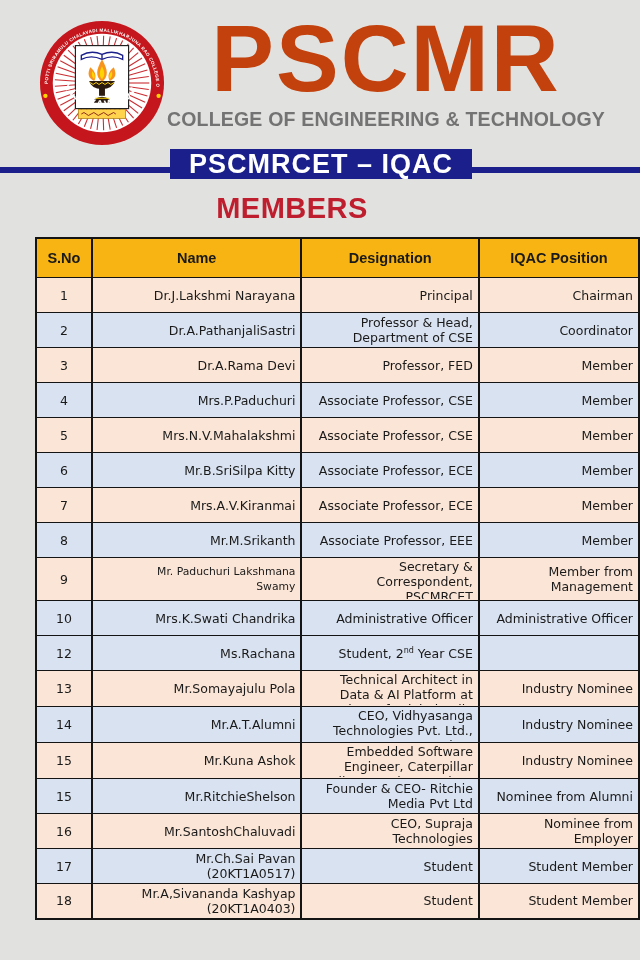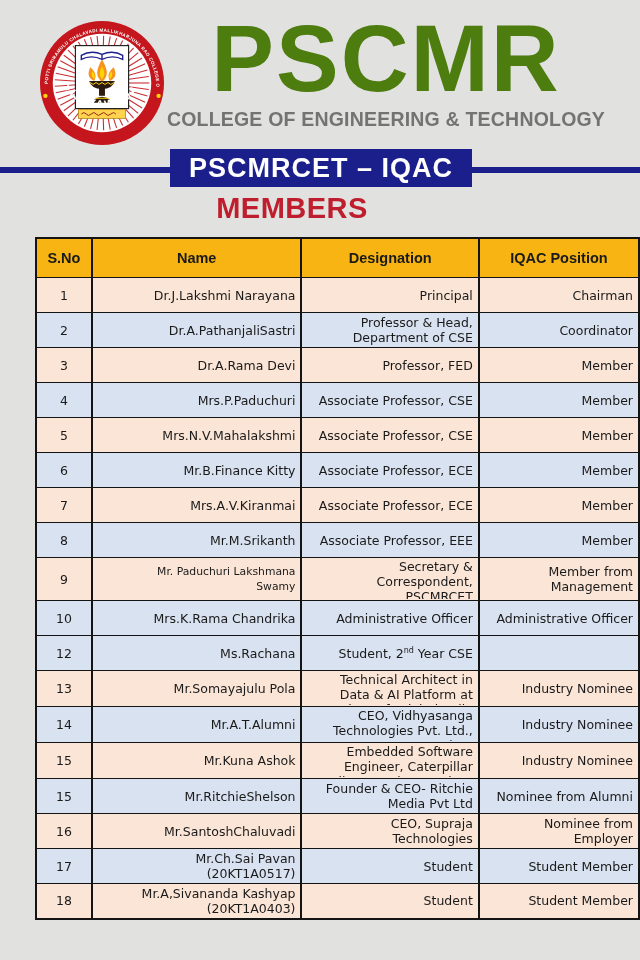--- a/index.html
+++ b/index.html
@@ -4,31 +4,31 @@
 <style>
   html,body{margin:0;padding:0;}
   .page{
     position:relative;width:640px;height:960px;overflow:hidden;
     background:#e1e1df;font-family:"Liberation Sans",sans-serif;
   }
   
   .logo{position:absolute;left:38px;top:18px;width:128px;height:130px;}
   .acronym{
     position:absolute;left:168px;top:10px;width:436px;text-align:center;
-    font-size:94px;line-height:98px;font-weight:bold;color:#4d7c0f;
+    font-size:94px;line-height:98px;font-weight:bold;color:#c2410c;
     letter-spacing:2px;
   }
   .college-line{
     position:absolute;left:156px;top:108px;width:460px;text-align:center;
     font-size:19.5px;font-weight:bold;color:#737373;letter-spacing:0.2px;
     white-space:nowrap;
   }
   .banner-line{position:absolute;left:0;top:167px;width:640px;height:6px;background:#1a1f8c;}
   .banner-box{
-    position:absolute;left:170px;top:149px;width:302px;height:38px;background:#1a1f8c;
+    position:absolute;left:170px;top:149px;width:302px;height:30px;background:#1a1f8c;
     color:#ffffff;display:flex;align-items:center;justify-content:center;
     font-size:27px;font-weight:bold;letter-spacing:1px;
   }
   .members-title{
     position:absolute;left:0;top:192px;width:584px;text-align:center;
     font-size:29px;font-weight:bold;color:#bf1e2e;letter-spacing:0.5px;
   }
   
   table.members{
     position:absolute;left:35px;top:237px;width:605px;
@@ -217,21 +217,21 @@
         <tr class="r-odd">
           <td class="c-sno">5</td>
           <td class="c-name">Mrs.N.V.Mahalakshmi</td>
           <td class="c-desig">
             <div class="cellwrap">Associate Professor, CSE</div>
           </td>
           <td class="c-pos">Member</td>
         </tr>
         <tr class="r-even">
           <td class="c-sno">6</td>
-          <td class="c-name">Mr.B.Finance Kitty</td>
+          <td class="c-name">Mr.B.SriSilpa Kitty</td>
           <td class="c-desig">
             <div class="cellwrap">Associate Professor, ECE</div>
           </td>
           <td class="c-pos">Member</td>
         </tr>
         <tr class="r-odd">
           <td class="c-sno">7</td>
           <td class="c-name">Mrs.A.V.Kiranmai</td>
           <td class="c-desig">
             <div class="cellwrap">Associate Professor, ECE</div>
@@ -249,21 +249,21 @@
         <tr class="r-odd">
           <td class="c-sno">9</td>
           <td class="c-name">Mr. Paduchuri Lakshmana Swamy</td>
           <td class="c-desig">
             <div class="cellwrap clipwrap">Secretary &amp;<br>Correspondent,<br>PSCMRCET</div>
           </td>
           <td class="c-pos">Member from Management</td>
         </tr>
         <tr class="r-even">
           <td class="c-sno">10</td>
-          <td class="c-name">Mrs.K.Rama Chandrika</td>
+          <td class="c-name">Mrs.K.Swati Chandrika</td>
           <td class="c-desig">
             <div class="cellwrap">Administrative Officer</div>
           </td>
           <td class="c-pos">Administrative Officer</td>
         </tr>
         <tr class="r-even">
           <td class="c-sno">12</td>
           <td class="c-name">Ms.Rachana</td>
           <td class="c-desig">
             <div class="cellwrap">Student, 2<sup>nd</sup> Year CSE</div>

